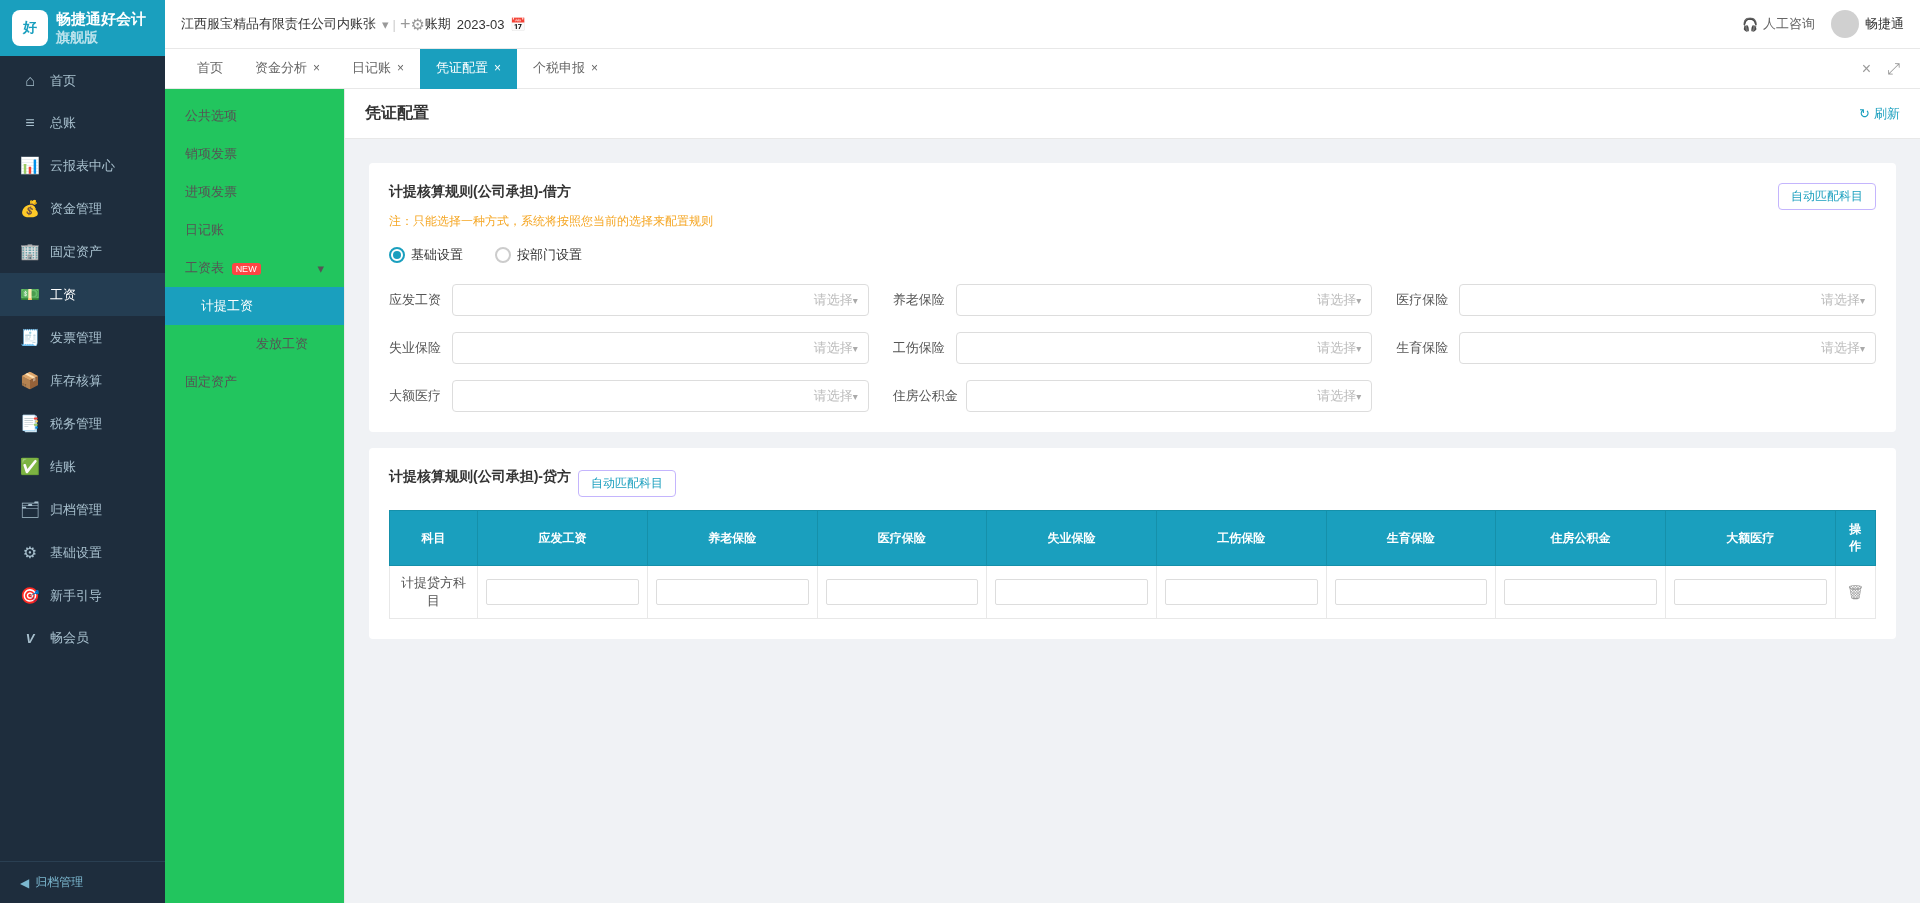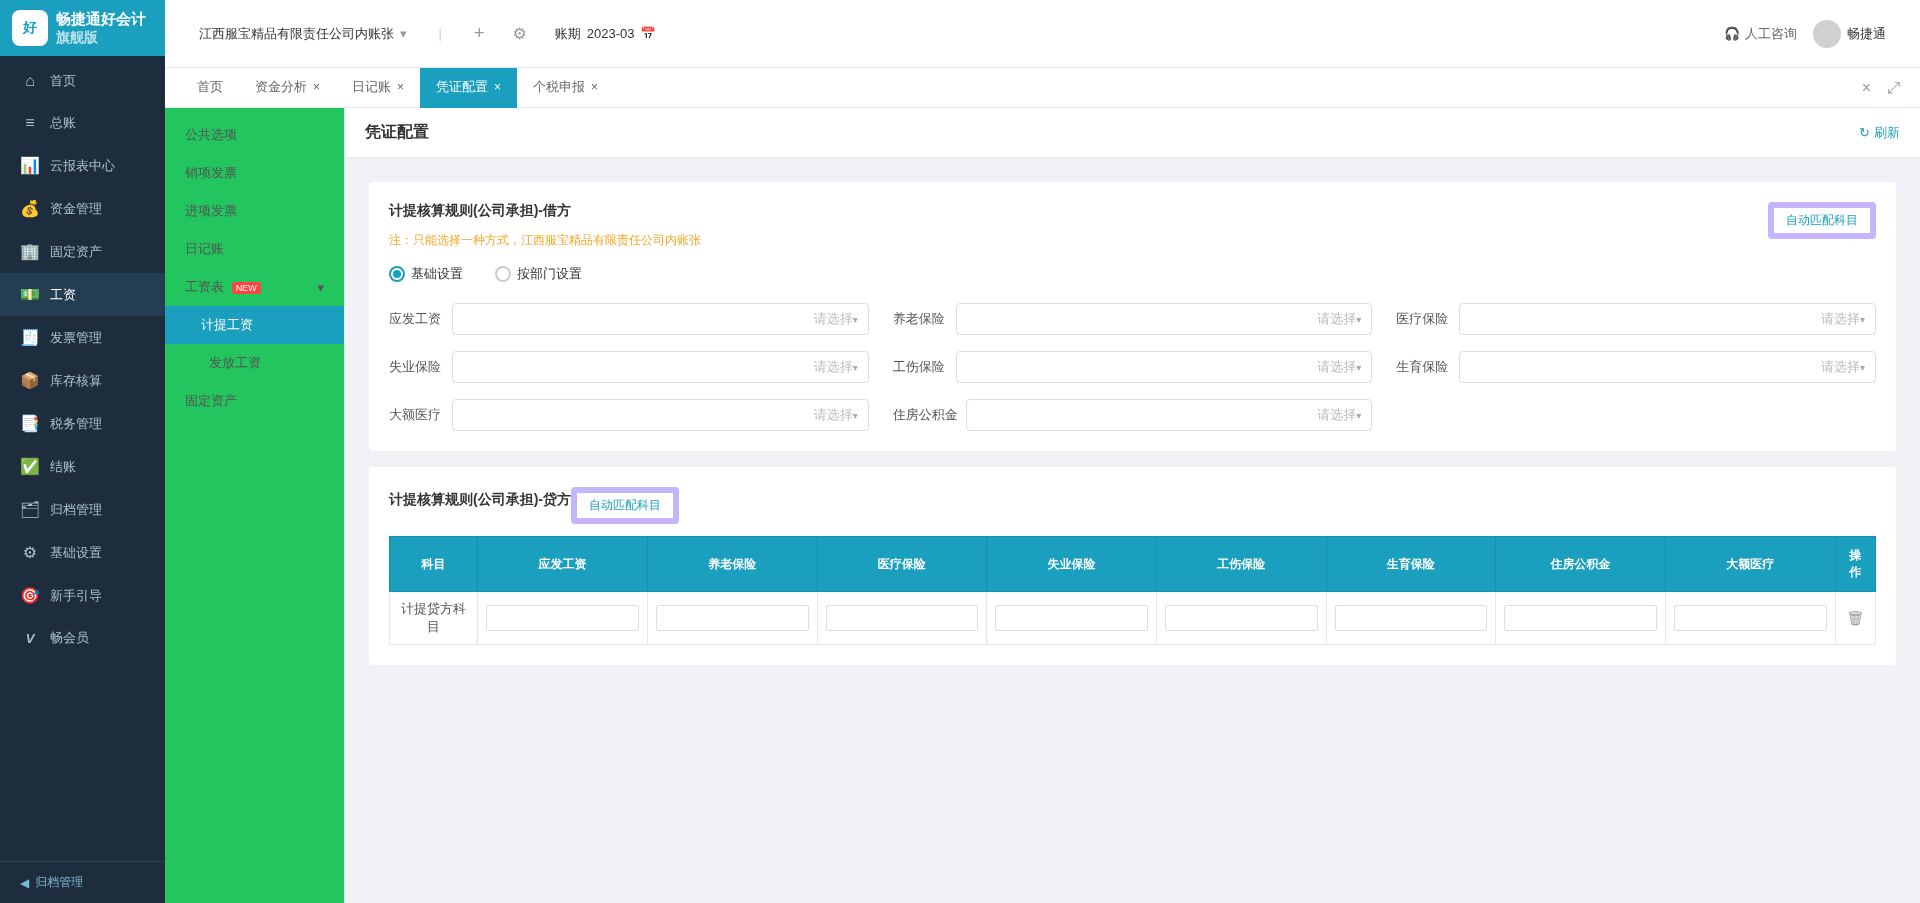--- a/index.html
+++ b/index.html
@@ -59,25 +59,25 @@
     .main {
       flex: 1;
       display: flex;
       flex-direction: column;
       overflow: hidden;
     }
 
     
     .topbar {
       background: white;
-      height: 68px;
+      height: 49px;
       display: flex;
       align-items: center;
-      padding: 0 34px;
-      gap: 28px;
+      padding: 0 16px;
+      gap: 0;
       border-bottom: 1px solid #e8e8e8;
       flex-shrink: 0;
     }
     .topbar-company {
       display: flex; align-items: center; gap: 6px;
       font-size: 13px; color: #333;
       cursor: pointer;
     }
     .topbar-sep { color: #ccc; margin: 0 4px; }
     .topbar-add { font-size: 18px; color: #999; cursor: pointer; }
@@ -186,25 +186,26 @@
     .form-select {
       flex: 1; height: 32px; border: 1px solid #ddd; border-radius: 4px;
       padding: 0 10px; font-size: 13px; color: #999;
       display: flex; align-items: center; justify-content: flex-end;
       cursor: pointer; background: white;
     }
     .form-select-arrow { color: #aaa; font-size: 10px; }
 
     .auto-match-btn {
       float: right;
-      border: 6px solid #c4b5fd; color: #1a9fbe;
+      border: 1px solid #c4b5fd; color: #1a9fbe;
       background: white;
       padding: 4px 12px; border-radius: 4px;
       font-size: 12px; cursor: pointer;
       margin-bottom: 12px;
+      margin-left: 7px;
     }
 
     
     .data-table { width: 100%; border-collapse: collapse; }
     .data-table th {
       background: #1a9fbe; color: white; font-size: 12px;
       padding: 10px 8px; text-align: center;
       border: 1px solid #1590aa;
     }
     .data-table td {
@@ -383,21 +384,21 @@
       <div class="sub-nav-group">
         <span>
           <span>工资表</span>
           <span class="sub-nav-badge">NEW</span>
         </span>
         <span>▾</span>
       </div>
       <div class="sub-nav-item active" style="padding-left: 36px;">
         <span>计提工资</span>
       </div>
-      <div class="sub-nav-item" style="padding-left: 44px;">
+      <div class="sub-nav-item" style="padding-left: 44px; margin-left: 47px;">
         <span>发放工资</span>
       </div>
       <div class="sub-nav-item">
         <span>固定资产</span>
       </div>
     </div>
 
     <div class="panel">
       <div class="panel-header">
         <span class="panel-title">凭证配置</span>
@@ -406,21 +407,21 @@
           <span>刷新</span>
         </div>
       </div>
 
       <div class="panel-body">
 
         <div class="section">
           <div style="display:flex; align-items:center; justify-content:space-between;">
             <div>
               <div class="section-title">计提核算规则(公司承担)-借方</div>
-              <div class="section-note">注：只能选择一种方式，江西服宝精品有限责任公司内账张</div>
+              <div class="section-note">注：只能选择一种方式，系统将按照您当前的选择来配置规则</div>
             </div>
             <button class="auto-match-btn" style="float:none; margin-bottom:0; align-self:flex-start;">自动匹配科目</button>
           </div>
 
           <div class="radio-group">
             <div class="radio-item">
               <div class="radio-circle checked">
                 <div class="radio-dot"></div>
               </div>
               <span>基础设置</span>

